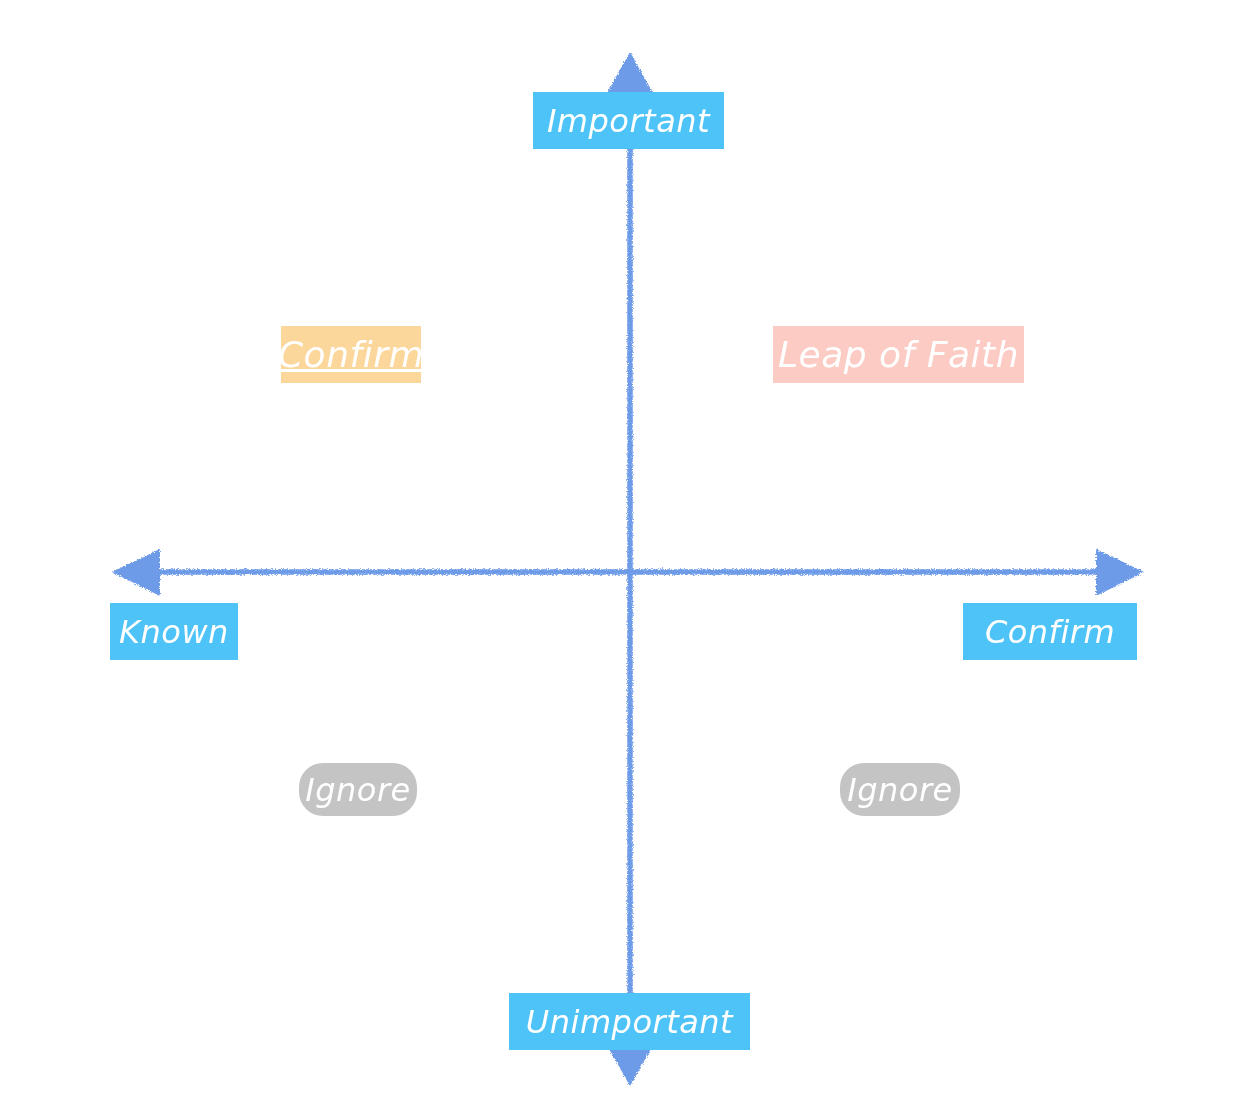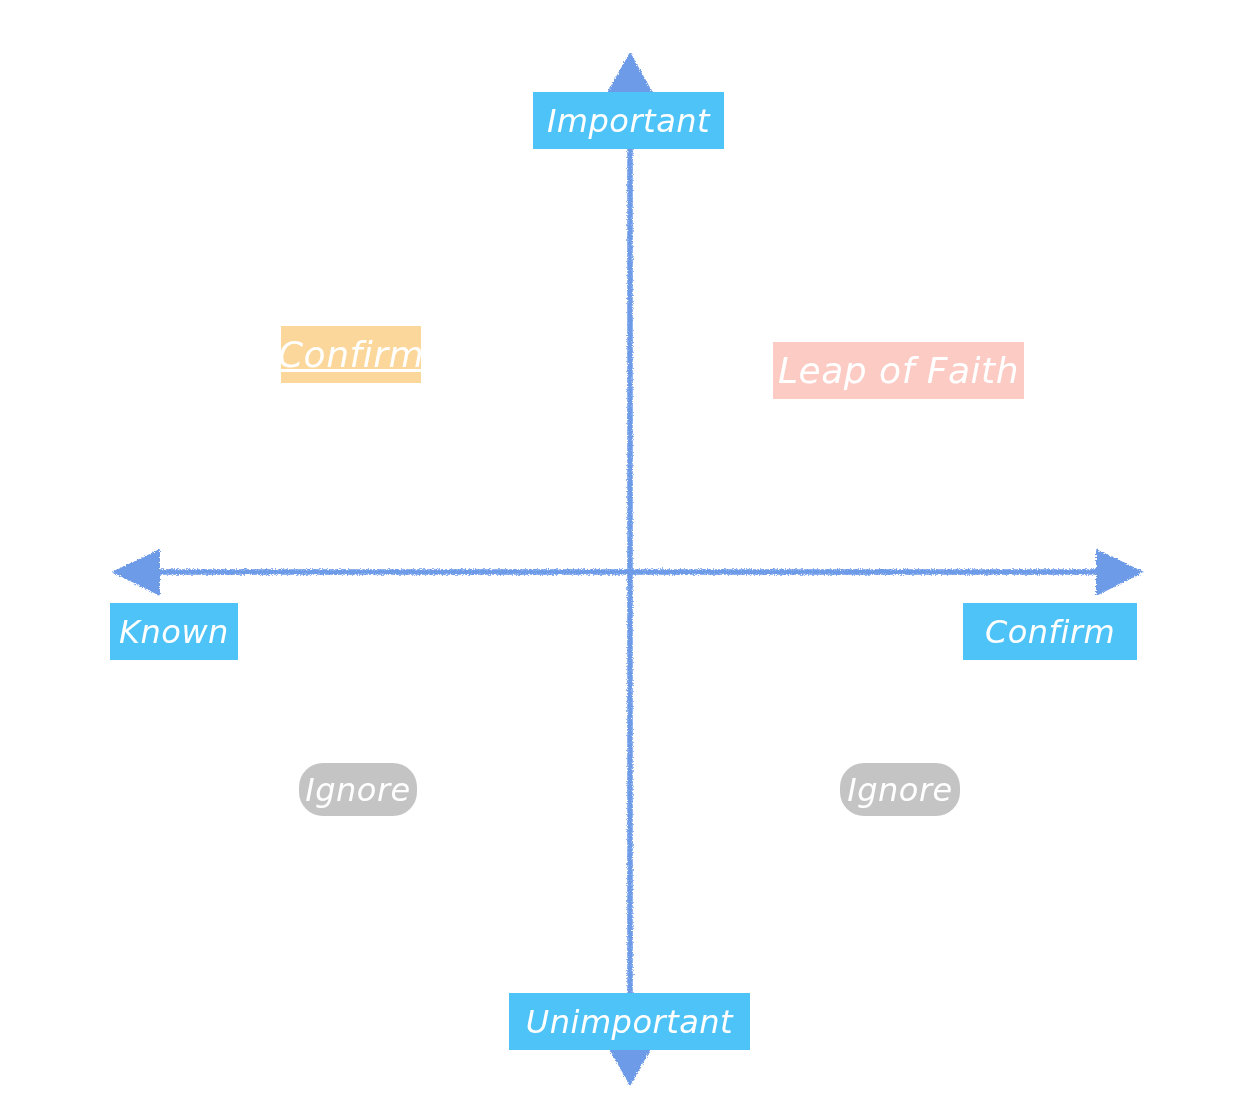--- a/index.html
+++ b/index.html
@@ -75,21 +75,21 @@
       <line x1="118" y1="572" x2="1138" y2="572" stroke="#6e9be8" stroke-width="5.5" stroke-linecap="round"></line>
       <polygon points="112,572 160,549 160,596" fill="#6e9be8"></polygon>
       <polygon points="1144,572 1096,549 1096,596" fill="#6e9be8"></polygon>
     </g>
   </svg>
 
   <div class="label-box axis-label" style="left:533px; top:92px; width:191px; height:57px; background:#4ec3f7;">Important</div>
 
   <div class="label-box quad-label" style="left:281px; top:326px; width:140px; height:57px; background:#fcd79b;text-decoration:underline;">Confirm</div>
 
-  <div class="label-box quad-label" style="left:773px; top:342px; width:251px; height:57px; background:#fbcbc4;">Leap of Faith</div>
+  <div class="label-box quad-label" style="left:773px; top:326px; width:251px; height:57px; background:#fbcbc4;">Leap of Faith</div>
 
   <div class="label-box axis-label" style="left:110px; top:603px; width:128px; height:57px; background:#4ec3f7;">Known</div>
 
   <div class="label-box axis-label" style="left:963px; top:603px; width:174px; height:57px; background:#4ec3f7;">Confirm</div>
 
   <div class="label-box ignore-label" style="left:299px; top:763px; width:118px; height:53px; background:#c4c4c4;">Ignore</div>
 
   <div class="label-box ignore-label" style="left:840px; top:763px; width:120px; height:53px; background:#c4c4c4;">Ignore</div>
 
   <div class="label-box axis-label" style="left:509px; top:993px; width:241px; height:57px; background:#4ec3f7;text-align:center;">Unimportant</div>

